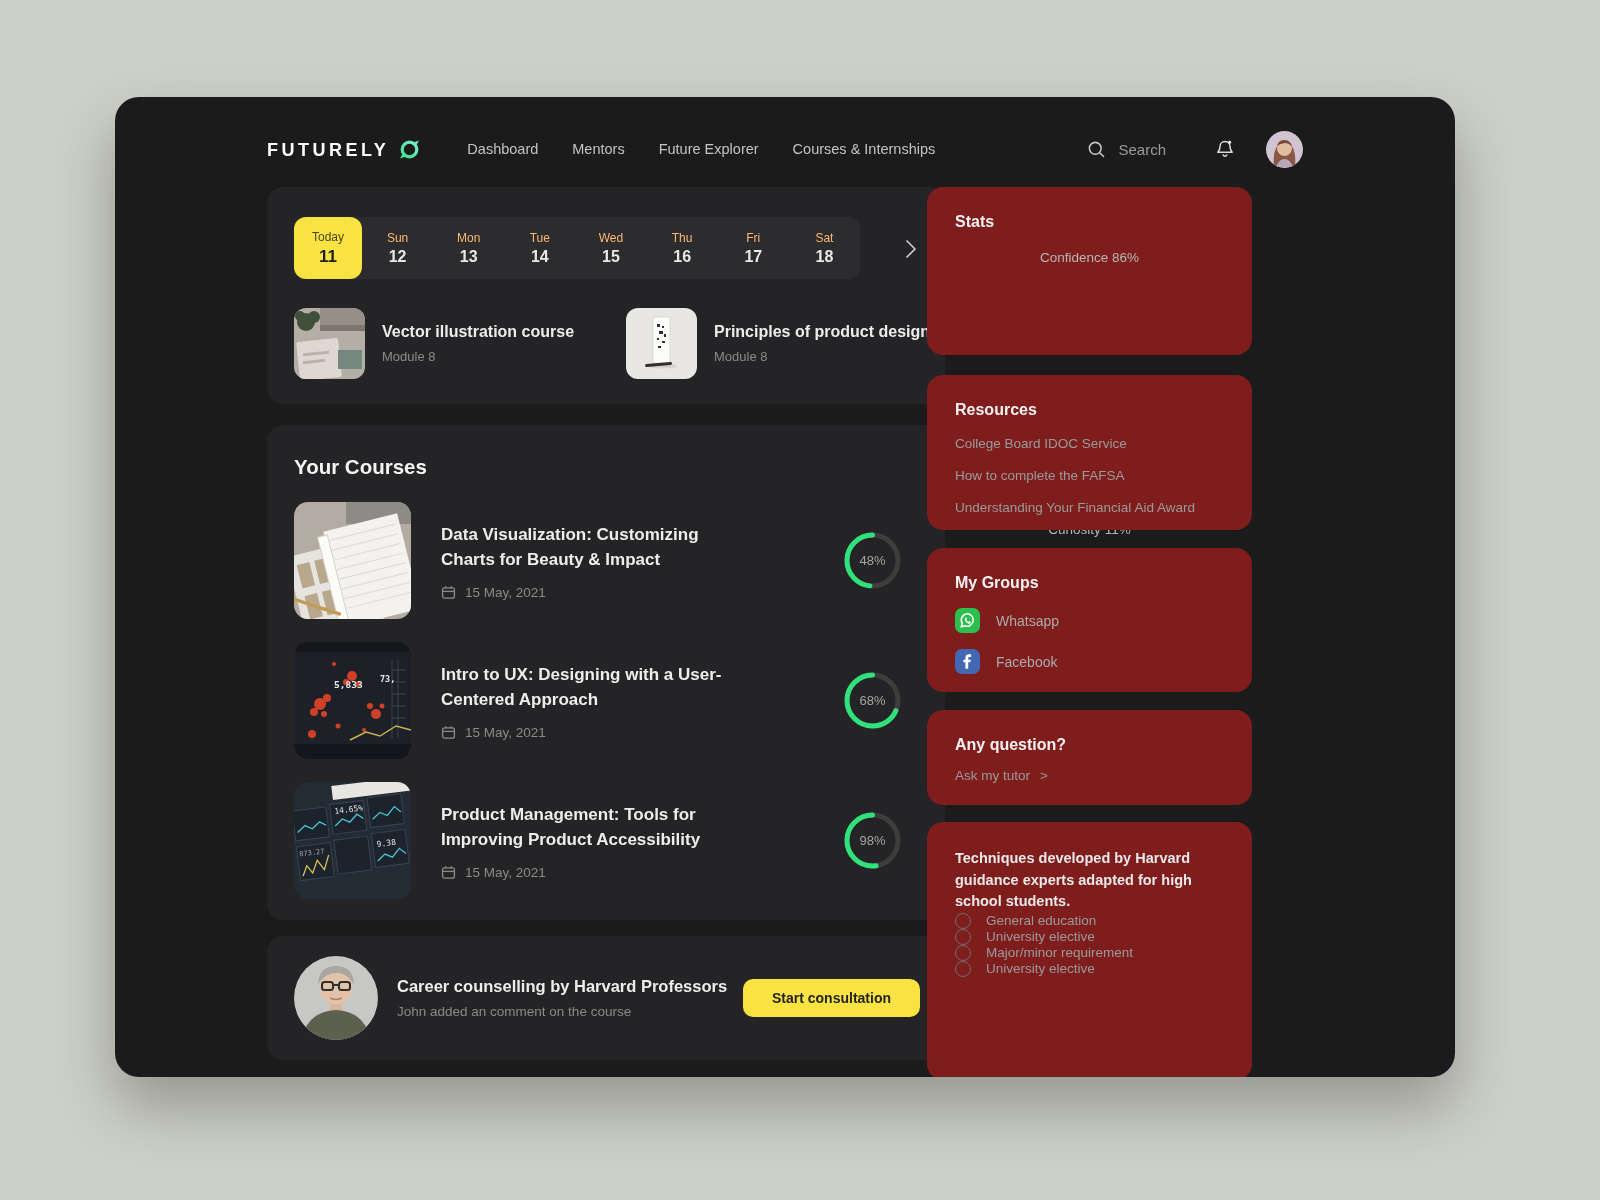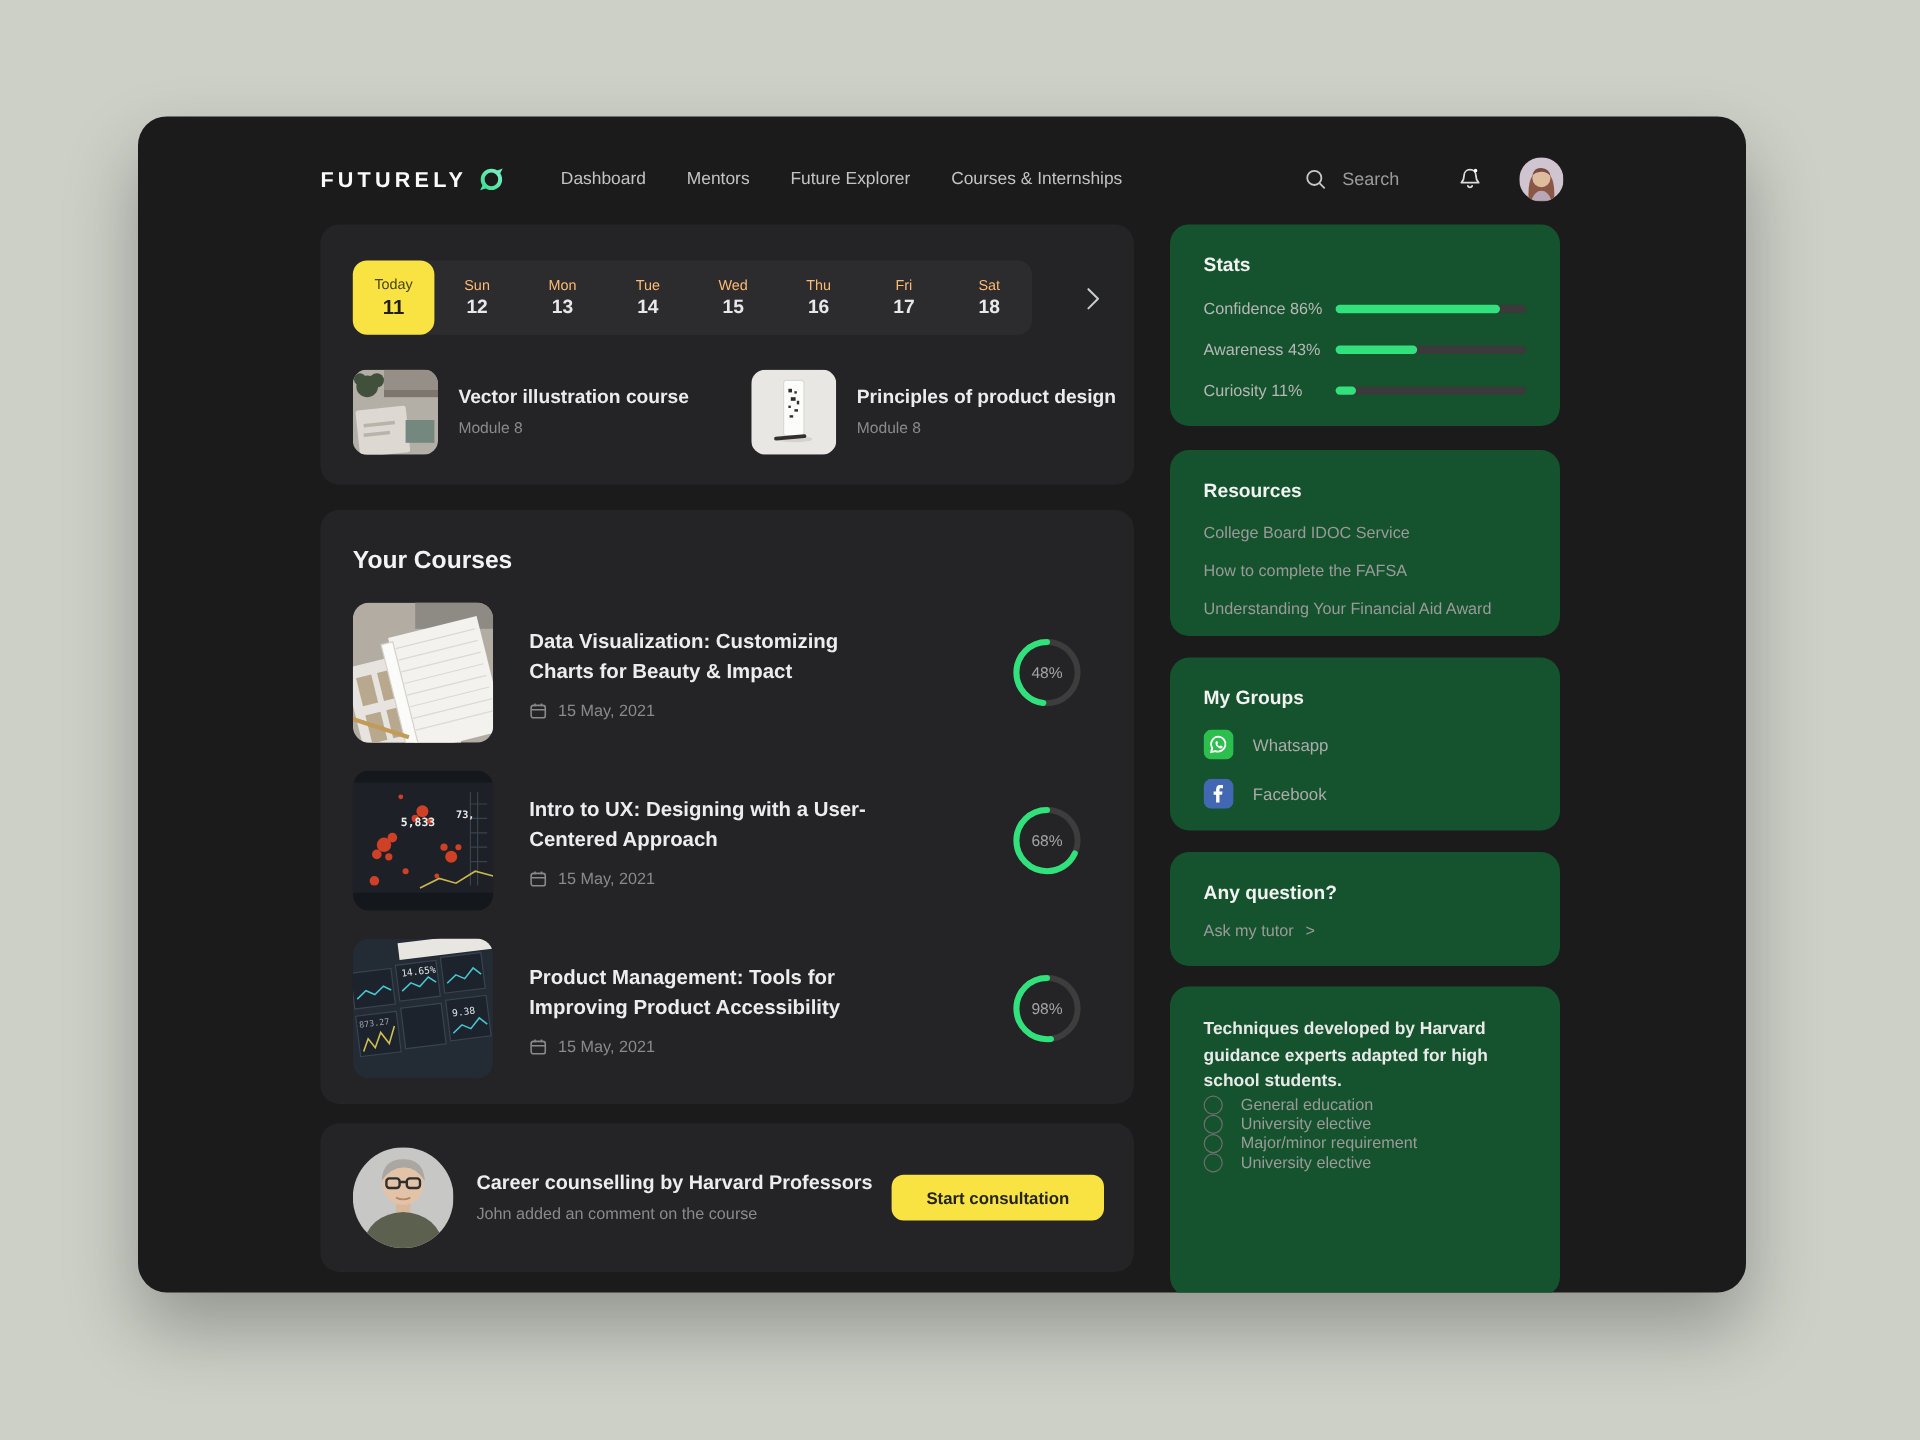--- a/index.html
+++ b/index.html
@@ -61,26 +61,26 @@
   .career-card { left:152px; top:839px; width:678px; height:124px;
     display:flex; align-items:center; padding:0 25px 0 27px; }
   .c-avatar { width:84px; height:84px; border-radius:50%; overflow:hidden; flex:0 0 84px; }
   .c-info { margin-left:19px; }
   .c-title { font-size:16.5px; font-weight:700; color:#ededed; }
   .c-sub { font-size:13.5px; color:#8a8a8a; margin-top:8px; }
   .consult-btn { margin-left:auto; background:#f9e342; color:#242424; font-size:14px; font-weight:600;
     font-family:inherit; padding:11px 29px; border-radius:10px; border:none; cursor:pointer; }
 
   
-  .side-card { position:absolute; left:860px; width:325px; background:#14532d; border-radius:16px;
+  .side-card { position:absolute; left:812px; width:325px; background:#7f1d1d; border-radius:16px;
     padding:26px 28px; }
   .side-h { font-size:16px; font-weight:700; color:#f2f2f2; }
 
   .stats-card { top:90px; height:168px; }
-  .stat-row { display:flex; align-items:center; margin-top:19px; }
+  .stat-row { display:flex; align-items:center; margin-top:19px;flex-direction:column; }
   .stat-label { flex:0 0 110px; font-size:13.5px; color:#b7b7b7; }
   .bar-track { flex:1; height:7px; border-radius:4px; background:#3a3a3b; }
   .bar-fill { height:7px; border-radius:4px; background:#31e27c; }
 
   .res-card { top:278px; height:155px; }
   .res-item { font-size:13.5px; color:#9a9a9a; margin-top:17px; cursor:pointer; }
 
   .groups-card { top:451px; height:144px; }
   .group-row { display:flex; align-items:center; gap:16px; margin-top:16px; cursor:pointer; }
   .group-label { font-size:14px; color:#ababab; }

